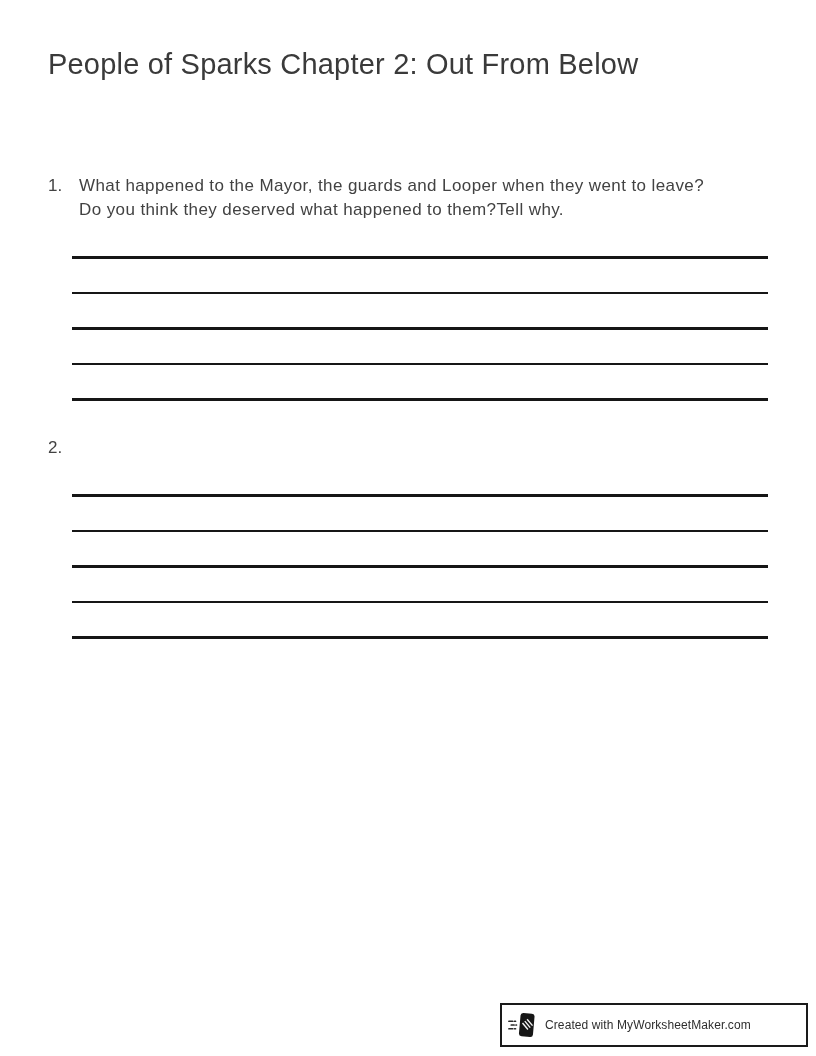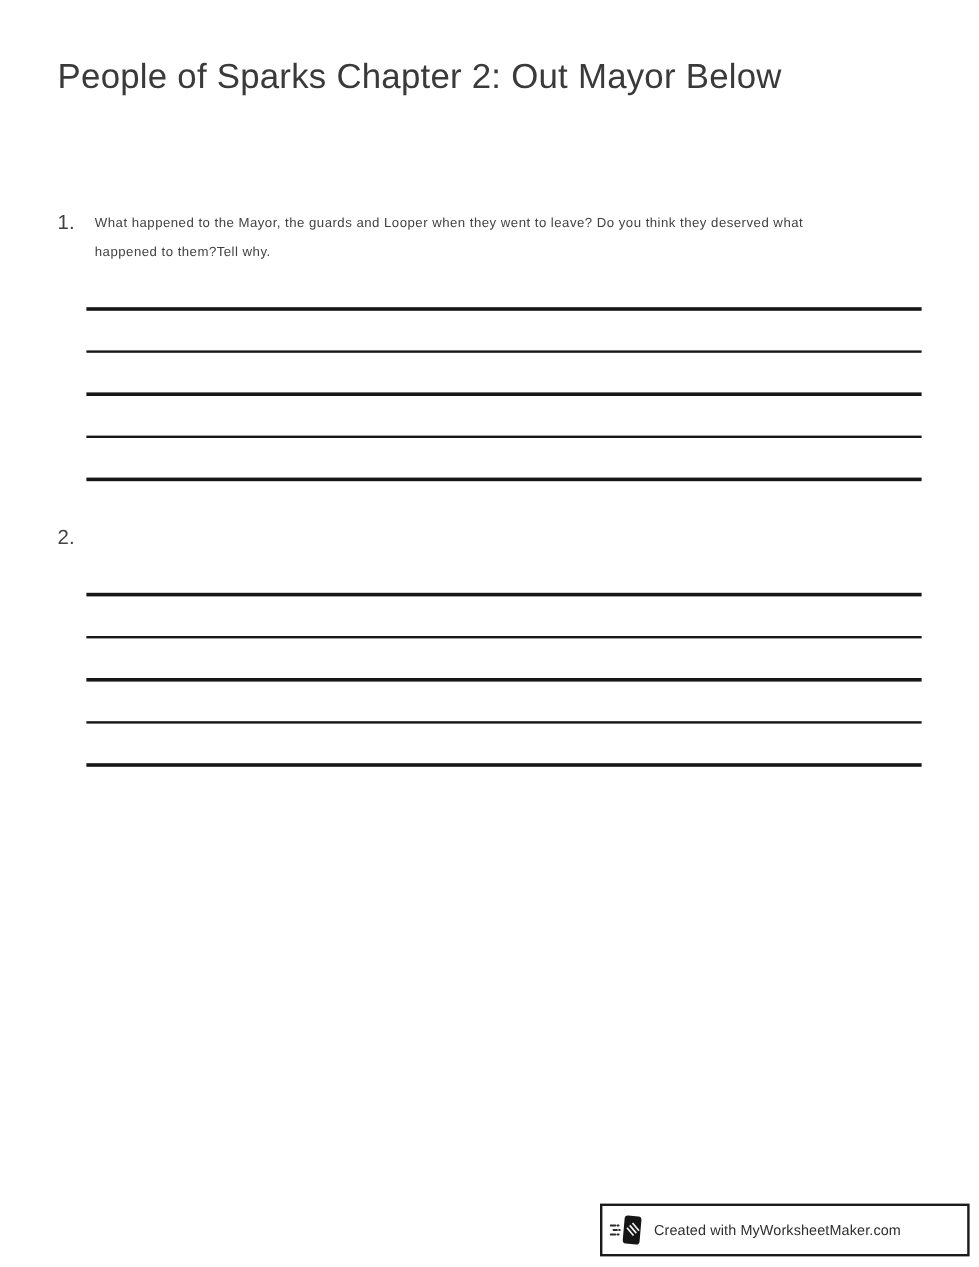--- a/index.html
+++ b/index.html
@@ -46,21 +46,21 @@
   .q-num {
     flex: none;
     width: 31px;
     font-size: 17px;
     line-height: 24px;
     color: var(--question-text);
   }
   .q-text {
     margin: 0;
     max-width: 640px;
-    font-size: 11px;
+    font-size: 17px;
     line-height: 24px;
     letter-spacing: 0.4px;
     color: var(--question-text);
   }
   .answer-lines {
     margin-top: 34px;
     margin-left: 24px;
     width: 696px;
   }
   .answer-line {
@@ -88,21 +88,21 @@
     font-size: 12px;
     letter-spacing: 0.1px;
     color: var(--badge-text);
     white-space: nowrap;
   }
 </style>
 </head>
 <body>
 
 <div class="page">
-  <h1 class="title">People of Sparks Chapter 2: Out Mayor Below</h1>
+  <h1 class="title">People of Sparks Chapter 2: Out From Below</h1>
 
   <section class="question" data-index="0">
     <div class="q-row">
       <span class="q-num">1.</span>
       <p class="q-text">What happened to the Mayor, the guards and Looper when they went to leave? Do you think they deserved what happened to them?Tell why.</p>
     </div>
     <div class="answer-lines">
         <div class="answer-line"></div>
         <div class="answer-line"></div>
         <div class="answer-line"></div>

